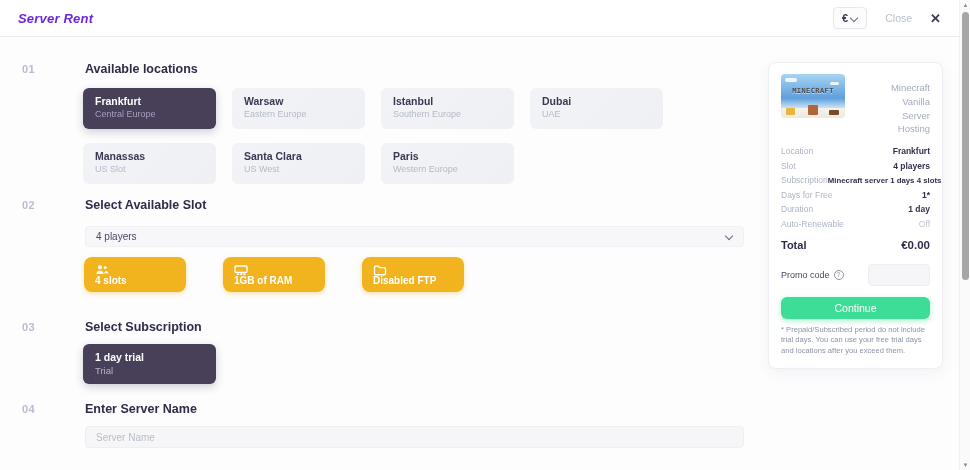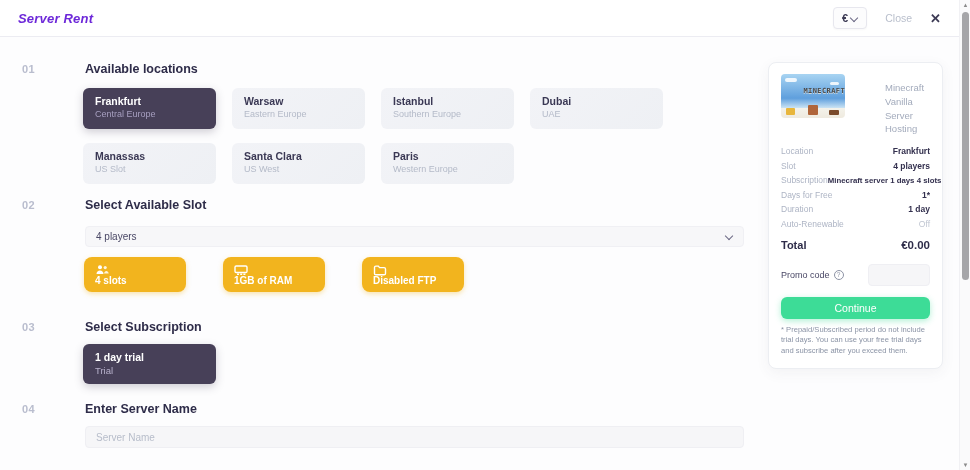--- a/index.html
+++ b/index.html
@@ -97,28 +97,28 @@
     box-shadow:0 4px 14px rgba(60,60,90,.06);
     padding:11px 12px 12px 12px; z-index:4;
   }
   .summary-head { display:flex; justify-content:space-between; align-items:flex-start; }
   .mc-thumb {
     width:64px; height:44px; border-radius:4px; overflow:hidden; position:relative;
     background:linear-gradient(180deg,#a8d4f2 0%,#5f9fdd 55%,#cfe6f5 78%,#f4f2ea 78%,#efeadf 100%);
     flex:0 0 auto;
   }
   .mc-thumb .mc-logo {
-    position:absolute; top:13px; left:0; right:0; text-align:right;
+    position:absolute; top:13px; left:0; right:0; text-align:center;
     font-size:7px; font-weight:bold; letter-spacing:.4px; color:#4a4a4a;
     text-shadow:0 1px 0 #cfd6da; font-family:"DejaVu Sans Mono", monospace;
   }
   .mc-thumb .cloud { position:absolute; background:#fff; border-radius:2px; opacity:.85; }
   .mc-block { position:absolute; bottom:3px; width:9px; height:7px; border-radius:1px; }
   .product-title {
-    font-size:9.5px; color:#a3abbc; text-align:left; line-height:1.45; margin-top:7px; max-width:92px;padding-left:40px;
+    font-size:9.5px; color:#a3abbc; text-align:right; line-height:1.45; margin-top:7px; max-width:92px;padding-left:40px;
   }
   .detail-list { margin-top:10px; }
   .detail-row { display:flex; justify-content:space-between; align-items:baseline; margin-bottom:4.5px; }
   .detail-label { font-size:8.5px; color:#adb4c4; white-space:nowrap; }
   .detail-value { font-size:8.5px; font-weight:bold; color:#33304e; white-space:nowrap; text-align:right; }
   .detail-row.long .detail-value { font-size:7.8px; }
   .detail-row.muted .detail-value { color:#c0c6d2; font-weight:normal; }
   .total-row { display:flex; justify-content:space-between; margin-top:10px; }
   .total-label { font-size:11px; font-weight:bold; color:#2e2c49; }
   .total-value { font-size:11.5px; font-weight:bold; color:#2e2c49; }
@@ -285,20 +285,20 @@
   <div class="promo-row">
     <span class="promo-label">
       <span>Promo code</span>
       <span class="q-icon">?</span>
     </span>
     <input class="promo-input" type="text" style="">
   </div>
 
   <button class="continue-btn">Continue</button>
 
-  <div class="disclaimer">* Prepaid/Subscribed period do not include trial days. You can use your free trial days and subscribe after you exceed them.</div>
+  <div class="disclaimer">* Prepaid/Subscribed period do not include trial days. You can use your free trial days and locations after you exceed them.</div>
 </div>
 
 <div class="scrollbar">
   <div class="scroll-arrow up">▲</div>
   <div class="scroll-thumb"></div>
   <div class="scroll-arrow down">▼</div>
 </div>
 
 </body></html>

